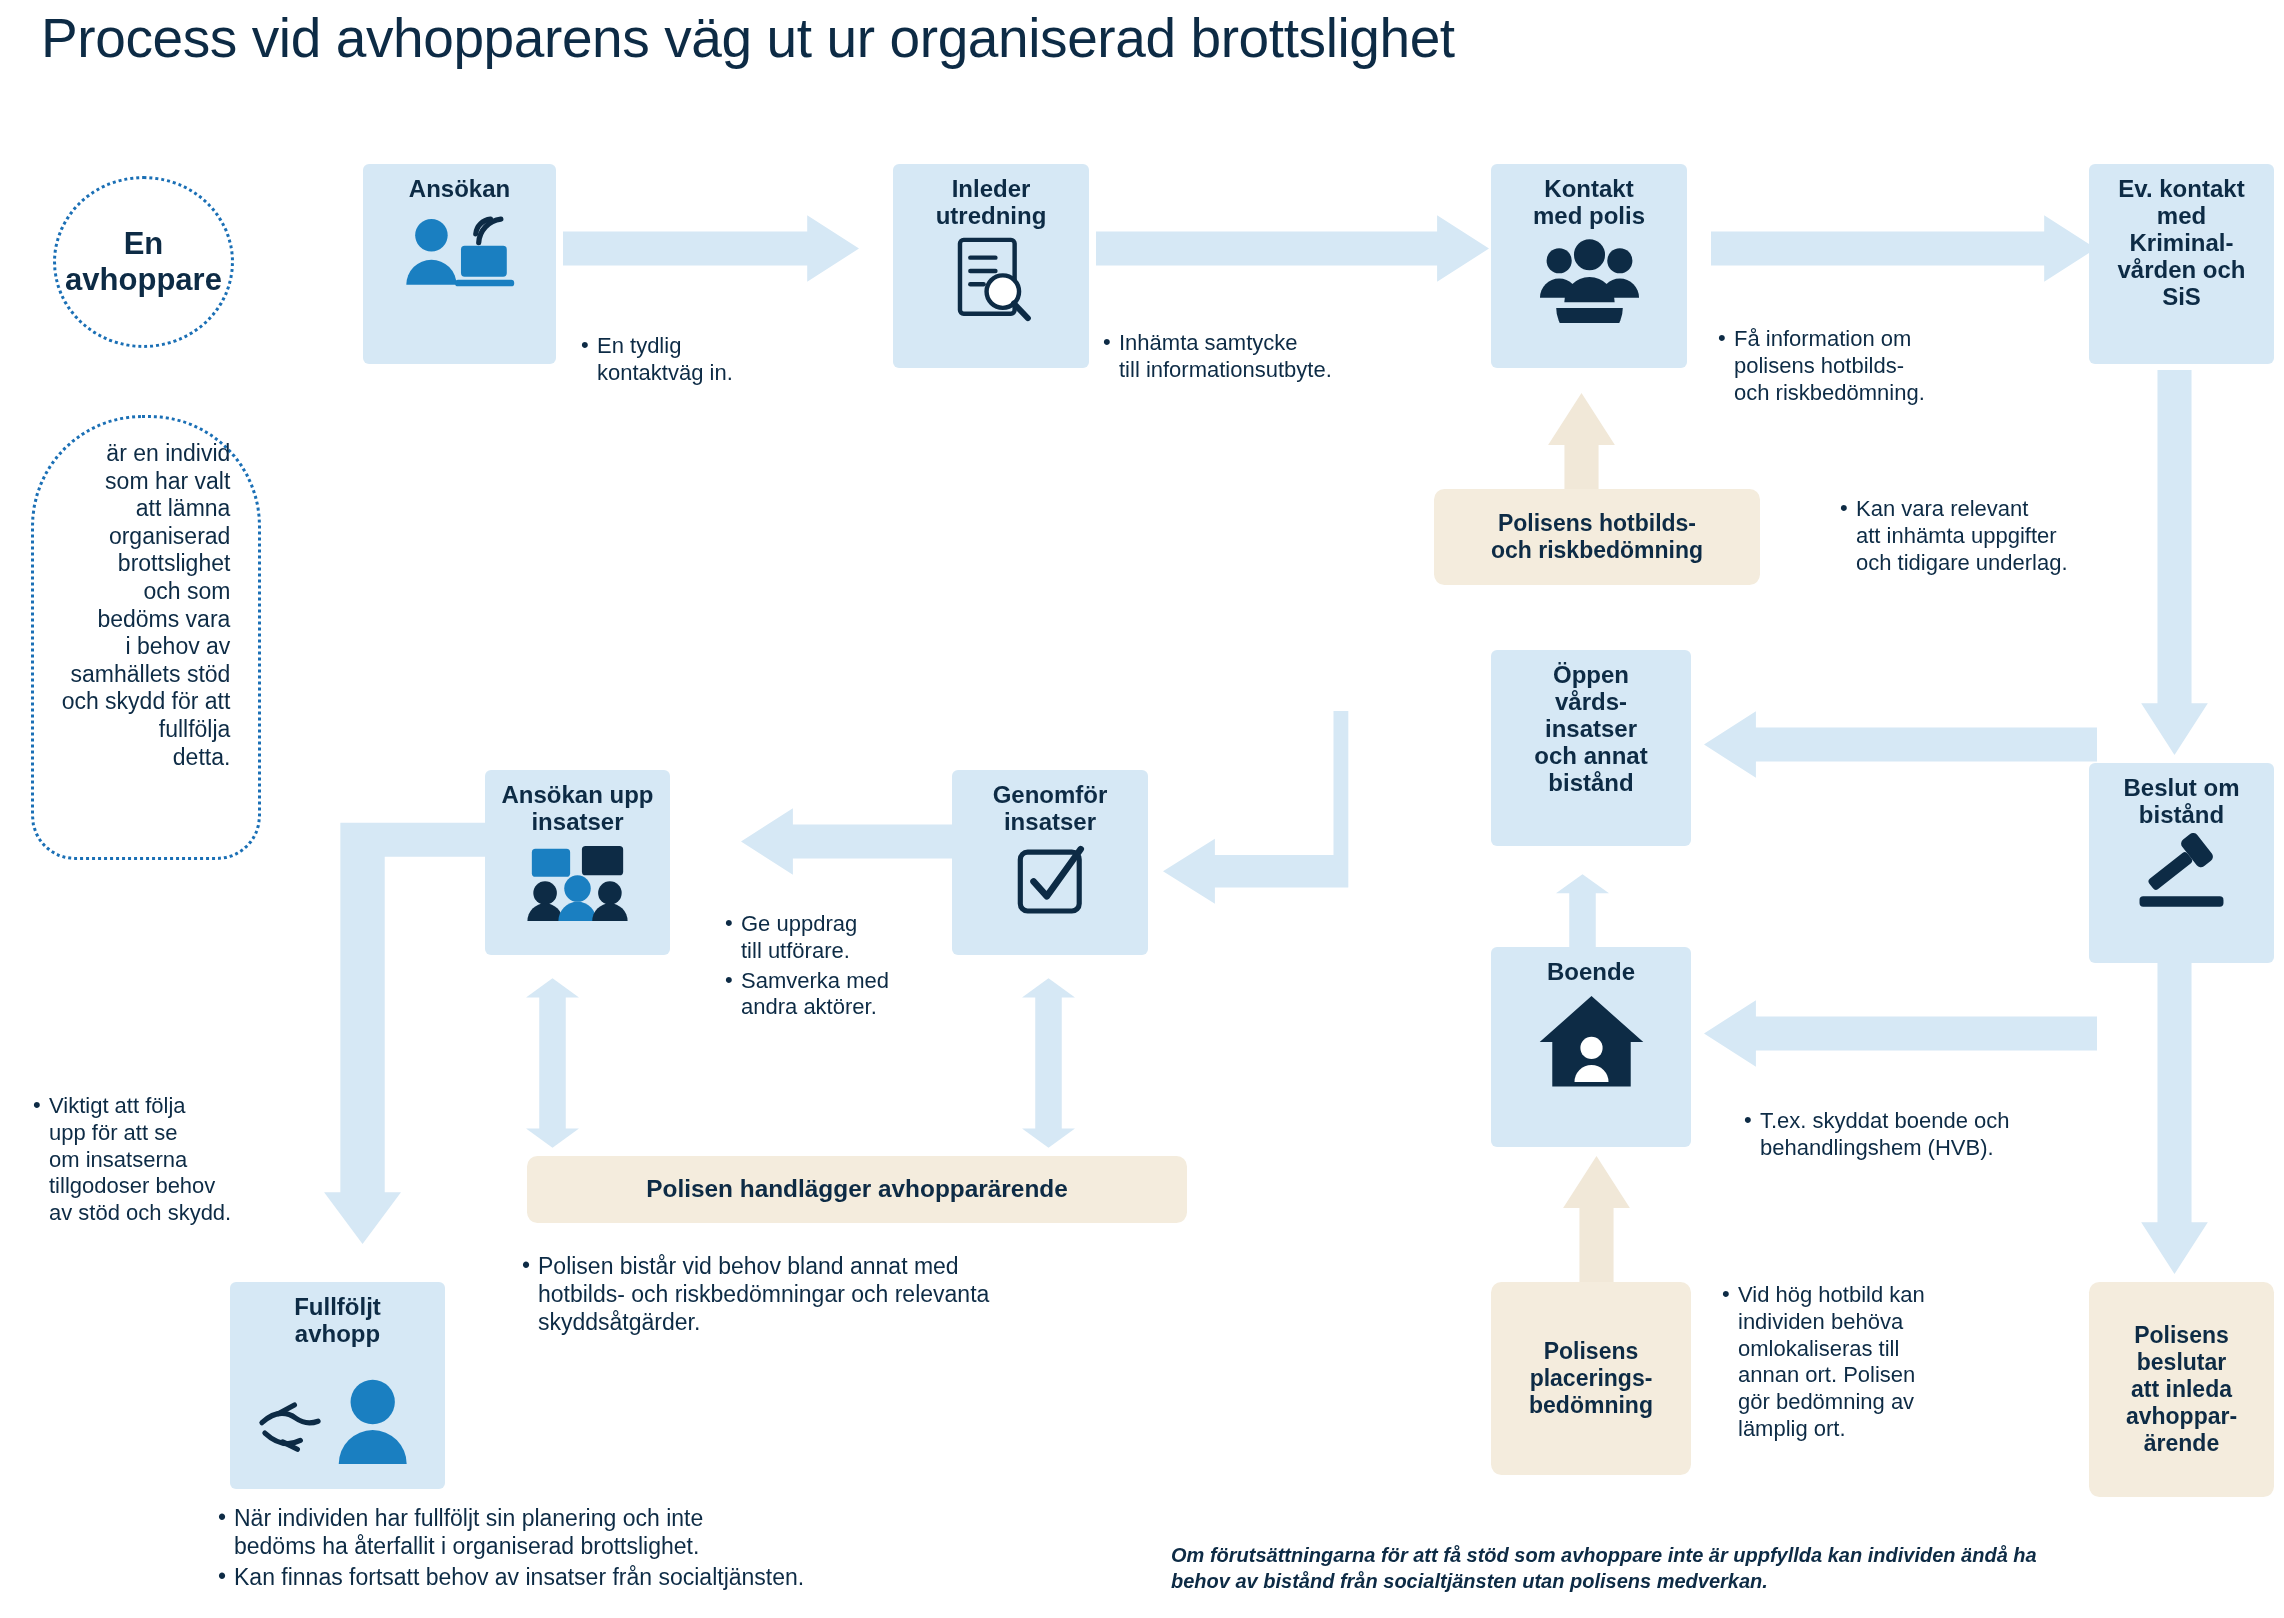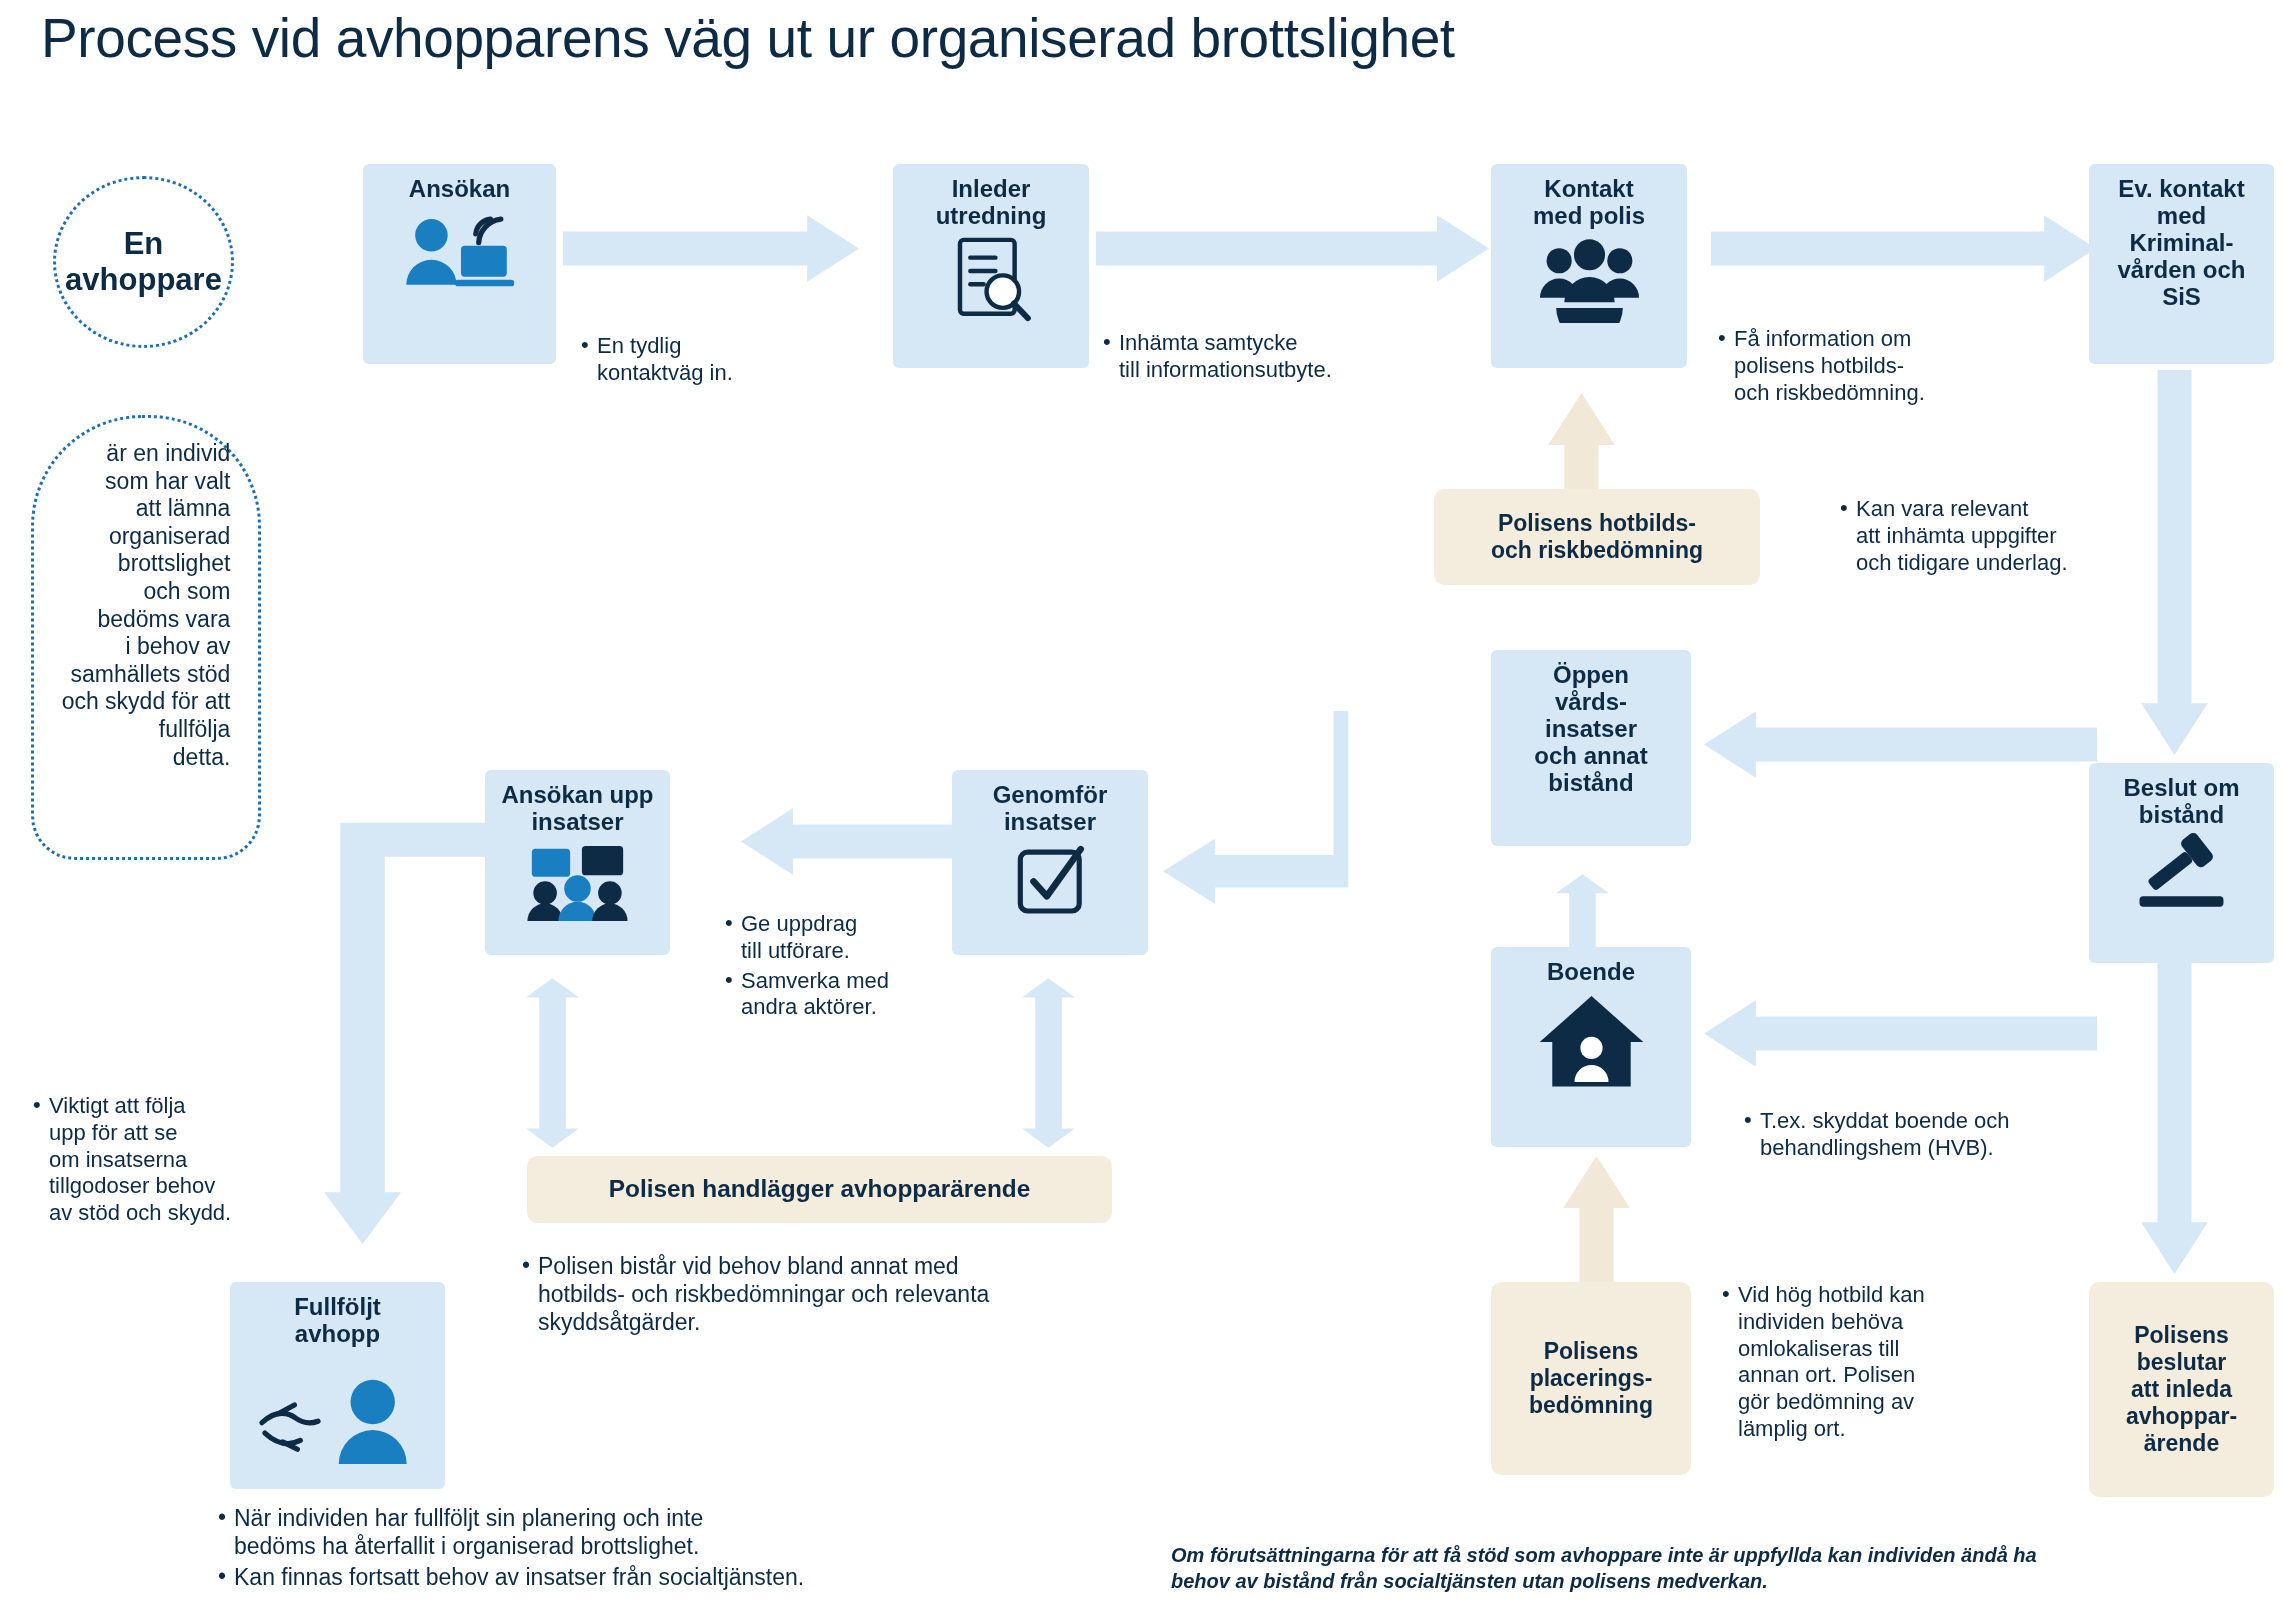--- a/index.html
+++ b/index.html
@@ -374,21 +374,21 @@
         <path d="M16 84 q24 22 48 10" stroke="#0d2b45" stroke-width="7" fill="none" stroke-linecap="round"></path>
         <path d="M34 58 l22 -12" stroke="#0d2b45" stroke-width="7" fill="none" stroke-linecap="round"></path>
         <path d="M40 96 l20 10" stroke="#0d2b45" stroke-width="7" fill="none" stroke-linecap="round"></path>
       </svg>
     </div>
   </div>
 
   <div class="abs tan" style="left:1434px; top:489px; width:326px; height:96px;">Polisens hotbilds-
 och riskbedömning</div>
 
-  <div class="abs tan" style="left:527px; top:1156px; width:585px; height:67px; font-size:24.4px;">Polisen handlägger avhopparärende</div>
+  <div class="abs tan" style="left:527px; top:1156px; width:660px; height:67px; font-size:24.4px;">Polisen handlägger avhopparärende</div>
 
   <div class="abs tan" style="left:1491px; top:1282px; width:200px; height:193px;">Polisens
 placerings-
 bedömning</div>
 
   <div class="abs tan" style="left:2089px; top:1282px; width:185px; height:215px;">Polisens
 beslutar
 att inleda
 avhoppar-
 ärende</div>

